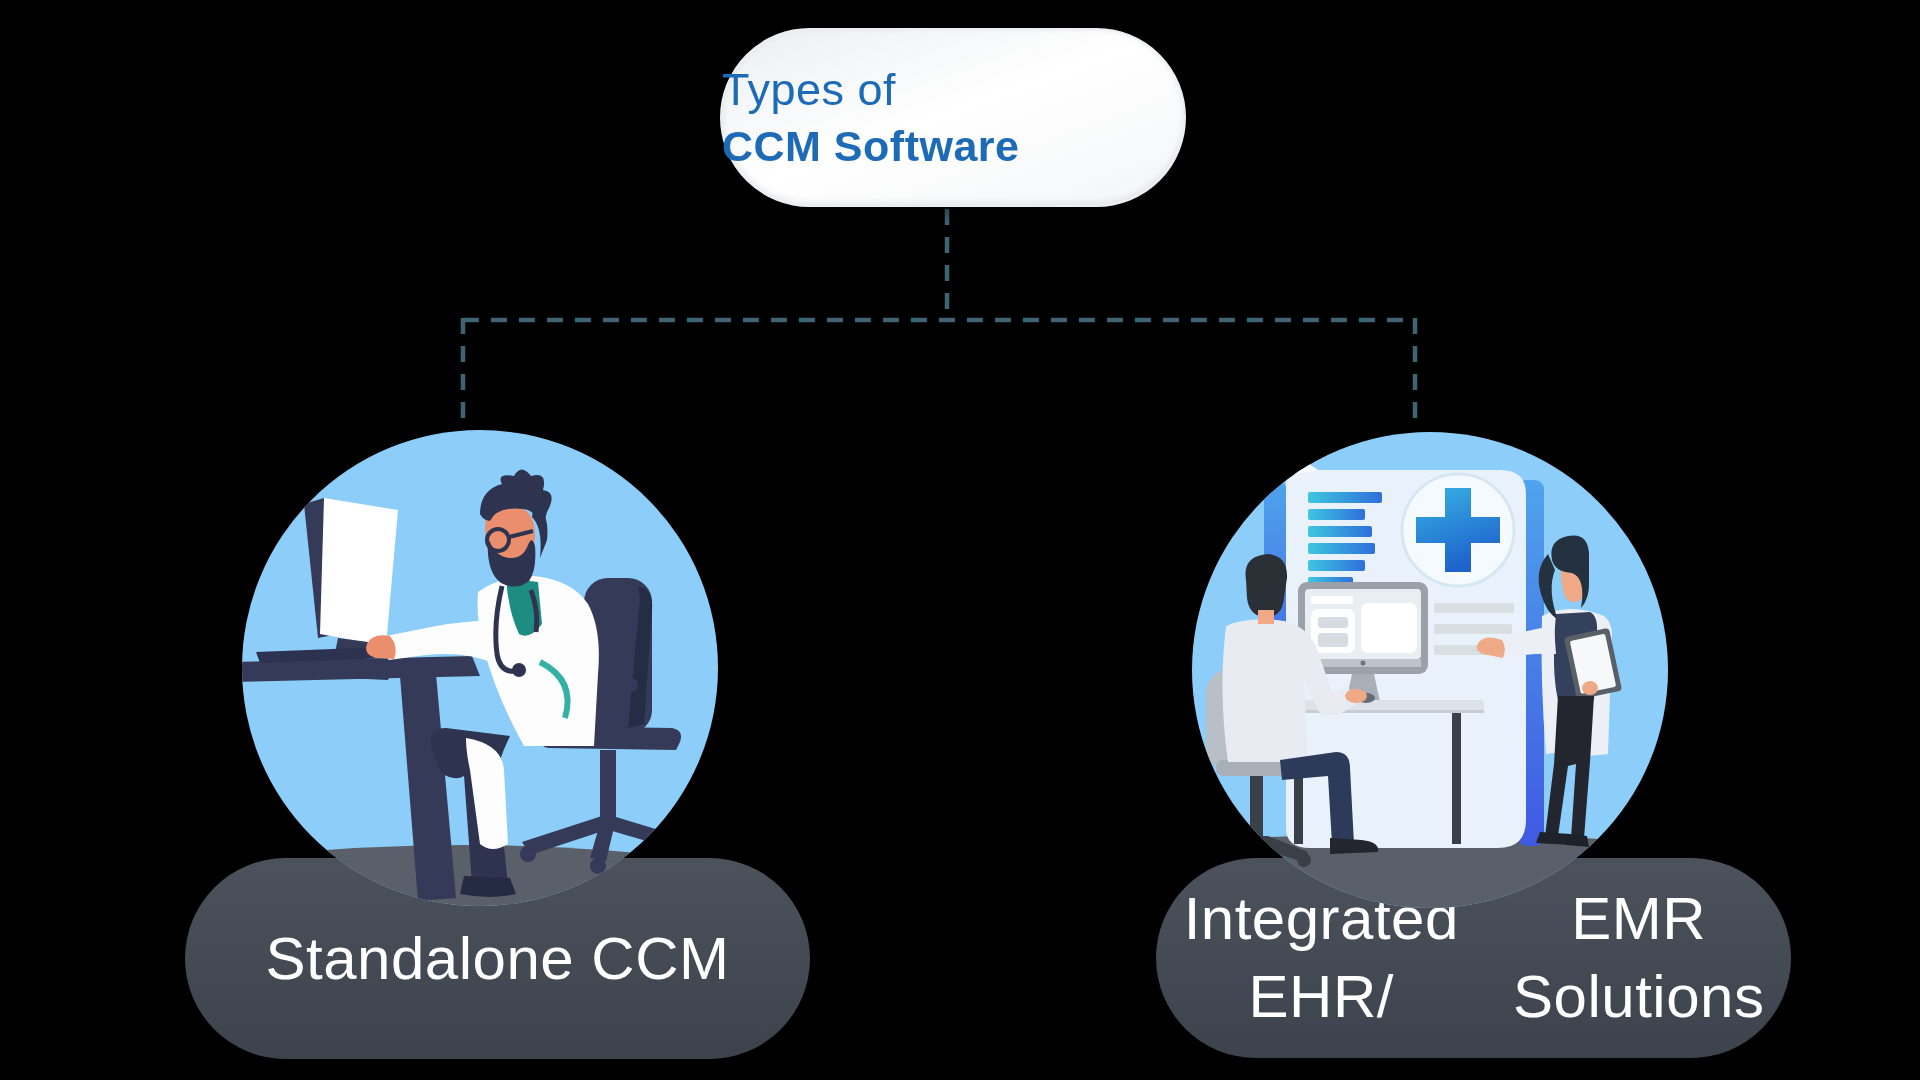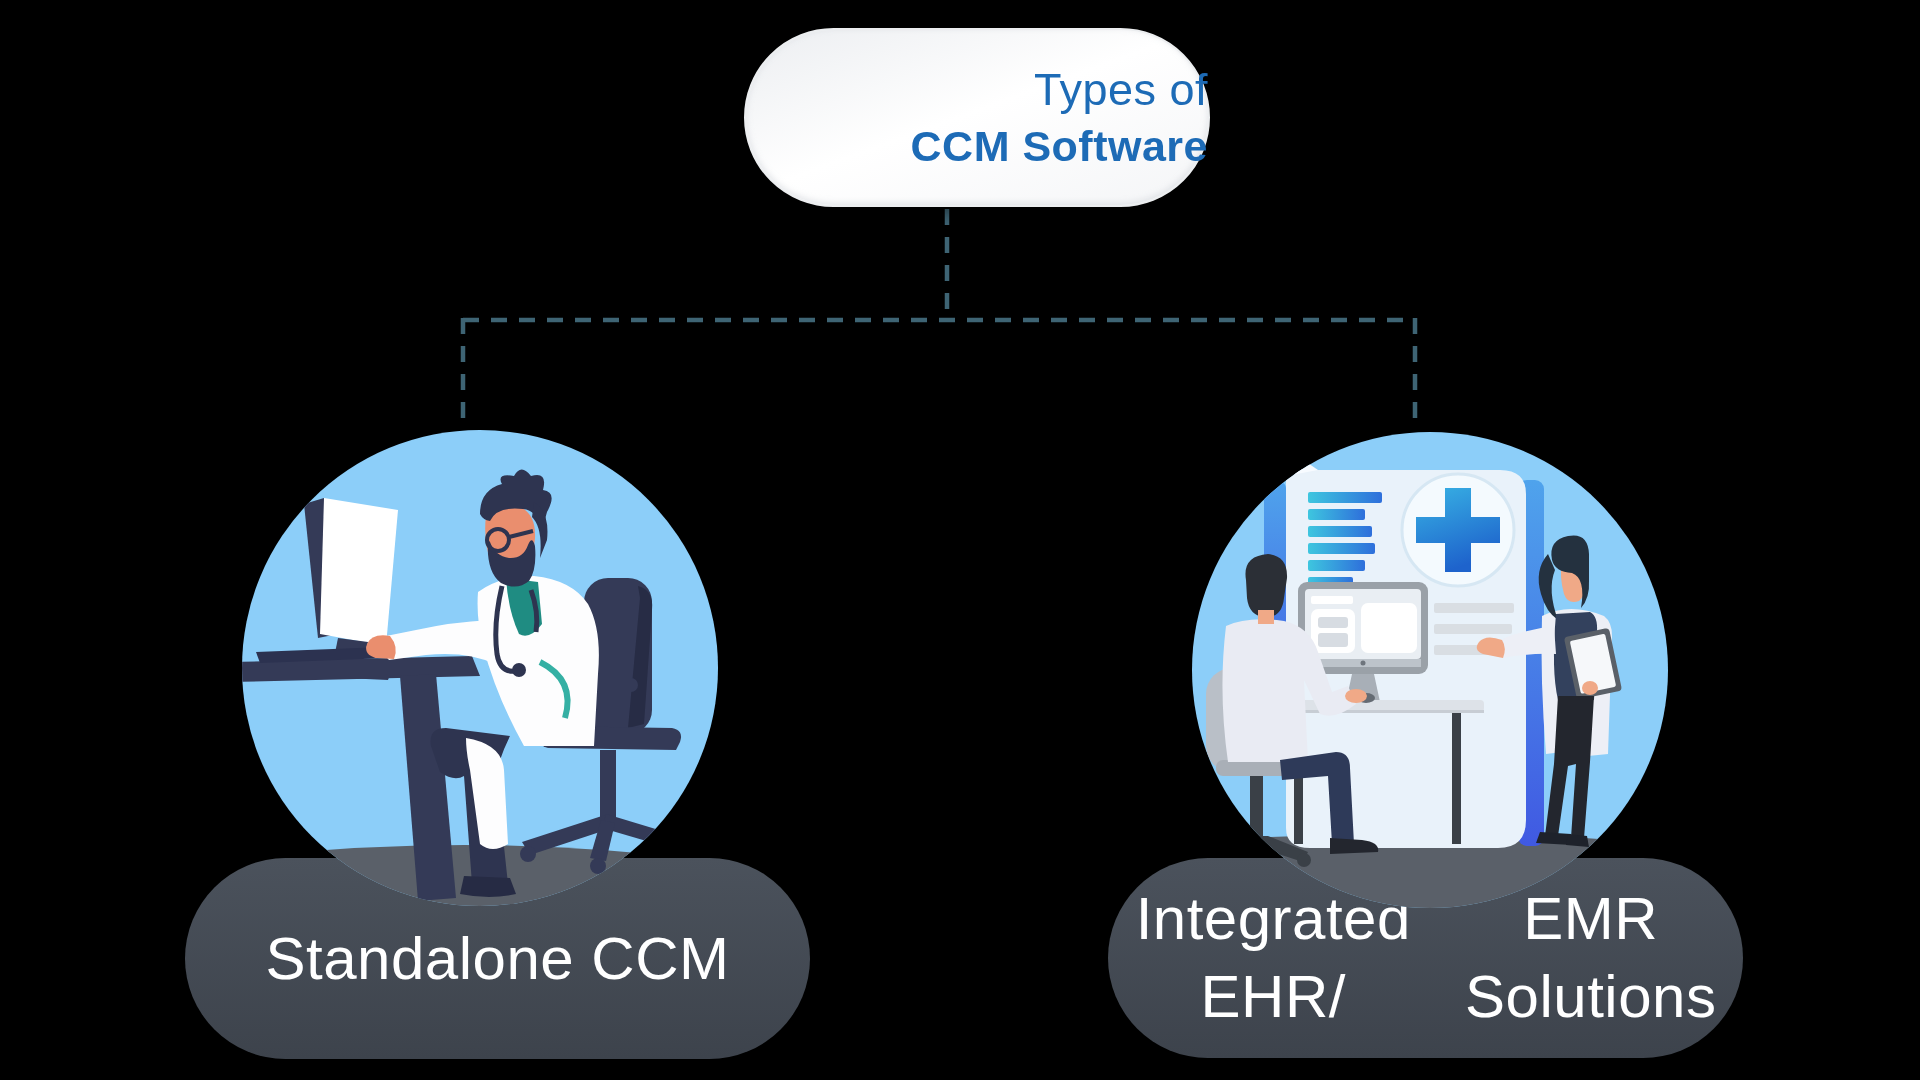--- a/index.html
+++ b/index.html
@@ -11,39 +11,39 @@
     --label_text:#FFFFFF;
   }
   html,body{margin:0;padding:0;background:#000;}
   .canvas{
     position:relative;width:1920px;height:1080px;background:#000;
     font-family:"Liberation Sans",sans-serif;overflow:hidden;
   }
   .connector-svg{position:absolute;left:0;top:0;width:1920px;height:1080px;pointer-events:none;}
   .connector-svg line{stroke:var(--connector);stroke-width:4.5;stroke-dasharray:16 12;}
   .root-pill{
-    position:absolute;left:744px;top:28px;width:466px;height:179px;
+    position:absolute;left:720px;top:28px;width:466px;height:179px;
     border-radius:92px;
     background:linear-gradient(160deg,#eceef1 0%,#ffffff 48%,#f4f5f7 100%);
     border:2px solid #eceef0;
     box-shadow:0 6px 16px rgba(0,0,0,.45), inset 0 -2px 6px rgba(180,186,194,.35);
-    display:flex;flex-direction:column;justify-content:center;align-items:flex-end;
+    display:flex;flex-direction:column;justify-content:center;align-items:flex-start;
     box-sizing:border-box;
   }
   .root-line1{font-size:45px;font-weight:500;color:var(--accent_blue);line-height:1.3;letter-spacing:.5px;}
   .root-line2{font-size:43px;font-weight:700;color:var(--accent_blue);line-height:1.25;letter-spacing:.5px;}
   .branch-label{
     position:absolute;border-radius:101px;
     background:linear-gradient(180deg,var(--label_bg_top),var(--label_bg_bottom));
     display:flex;justify-content:center;align-items:center;
     color:var(--label_text);font-size:60px;font-weight:500;line-height:1.3;
     letter-spacing:.5px;text-align:center;
   }
   .branch-label.left{left:185px;top:858px;width:625px;height:201px;}
-  .branch-label.right{left:1108px;top:858px;width:635px;height:200px;}
+  .branch-label.right{left:1156px;top:858px;width:635px;height:200px;}
   .illus{position:absolute;}
   .illus.left{left:240px;top:428px;}
   .illus.right{left:1190px;top:430px;}
   .circle-bg{fill:var(--circle_fill);}
 </style>
 </head>
 <body>
 
 <div class="canvas">
 

